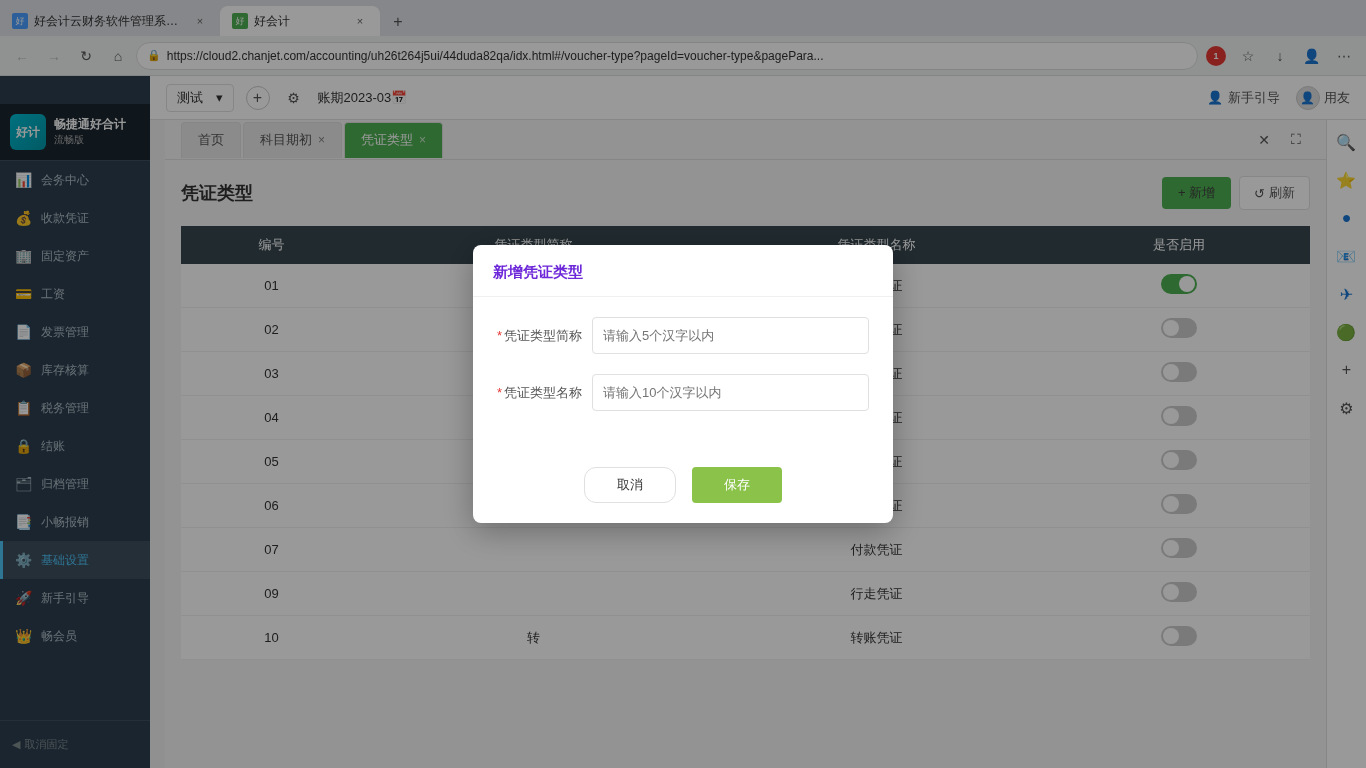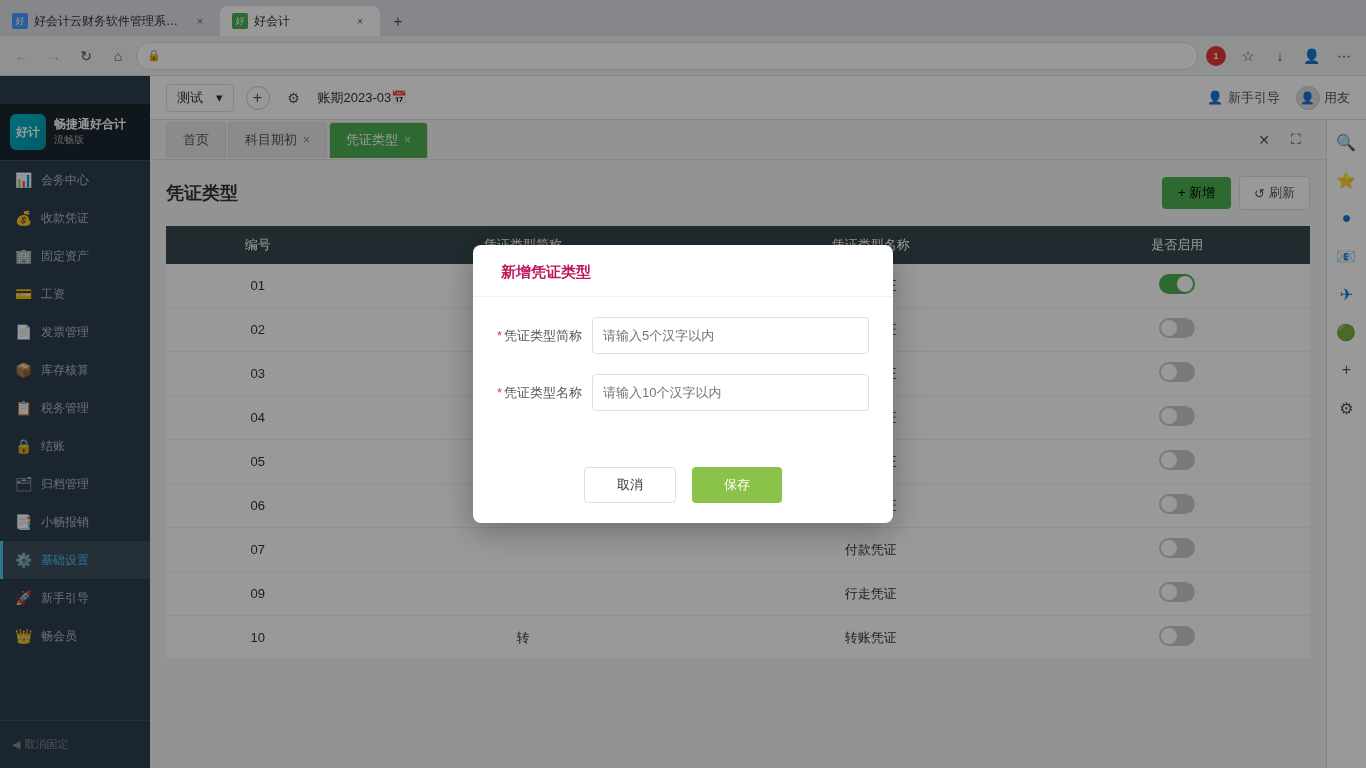--- a/index.html
+++ b/index.html
@@ -62,44 +62,44 @@
     .page-tab.active { background: #4caf50; color: white; }
     .page-tab .tab-close { font-size: 12px; color: inherit; opacity: 0.7; }
     .tab-expand-btn { width: 28px; height: 28px; border-radius: 4px; display: flex; align-items: center; justify-content: center; cursor: pointer; color: #555; font-size: 14px; margin-left: auto; }
     .tab-fullscreen-btn { width: 28px; height: 28px; border-radius: 4px; display: flex; align-items: center; justify-content: center; cursor: pointer; color: #555; font-size: 14px; }
 
     
     .main-content { flex: 1; padding: 16px; overflow-y: auto; position: relative; }
     .page-header { display: flex; align-items: center; justify-content: space-between; margin-bottom: 16px; }
     .page-title { font-size: 18px; font-weight: bold; color: #333; }
     .header-actions { display: flex; gap: 8px; align-items: center; }
-    .btn-new { background: #4caf50; color: #000000; border: none; padding: 7px 16px; border-radius: 4px; cursor: pointer; font-size: 13px; display: flex; align-items: center; gap: 4px; }
+    .btn-new { background: #4caf50; color: #404040; border: none; padding: 7px 16px; border-radius: 4px; cursor: pointer; font-size: 13px; display: flex; align-items: center; gap: 4px; }
     .btn-refresh { background: white; color: #555; border: 1px solid #e0e0e0; padding: 7px 14px; border-radius: 4px; cursor: pointer; font-size: 13px; display: flex; align-items: center; gap: 4px; }
 
     
     .data-table { width: 100%; border-collapse: collapse; background: white; }
     .data-table thead { background: #37474f; color: white; }
     .data-table th { padding: 10px 16px; text-align: center; font-size: 13px; font-weight: normal; }
     .data-table td { padding: 10px 16px; text-align: center; font-size: 13px; border-bottom: 1px solid #f0f0f0; color: #333; margin-top: 28px; }
     .toggle-switch { width: 36px; height: 20px; border-radius: 10px; background: #ccc; position: relative; display: inline-block; cursor: pointer; }
     .toggle-switch.on { background: #4caf50; }
     .toggle-switch::after { content: ''; position: absolute; width: 16px; height: 16px; border-radius: 50%; background: white; top: 2px; left: 2px; transition: left 0.2s; }
     .toggle-switch.on::after { left: 18px; }
 
     
     .dialog-overlay { position: fixed; top: 0; left: 0; width: 100%; height: 100%; background: rgba(0,0,0,0.4); display: flex; align-items: center; justify-content: center; z-index: 1000; }
     .dialog { background: white; border-radius: 8px; padding: 0; width: 420px; box-shadow: 0 8px 32px rgba(0,0,0,0.3); }
-    .dialog-header { padding: 18px 28px 14px; font-size: 15px; font-weight: bold; color: #be185d; border-bottom: 1px solid #f0f0f0; }
+    .dialog-header { padding: 18px 20px 14px; font-size: 15px; font-weight: bold; color: #6d28d9; border-bottom: 1px solid #f0f0f0; }
     .dialog-body { padding: 20px 24px; }
     .form-row { display: flex; align-items: center; margin-bottom: 20px; gap: 10px; }
     .form-label { font-size: 13px; color: #555; min-width: 80px; text-align: right; flex-shrink: 0; }
     .form-label .required { color: #e53935; margin-right: 2px; }
     .form-input { flex: 1; height: 37px; border: 1px solid #e0e0e0; border-radius: 4px; padding: 16px 10px; font-size: 13px; color: #be185d; outline: none; }
     .dialog-footer { display: flex; justify-content: center; gap: 16px; padding: 16px 20px 20px; }
-    .btn-cancel { padding: 8px 32px; border: 1px solid #e0e0e0; background: white; color: #333; border-radius: 4px; cursor: pointer; font-size: 13px; }
+    .btn-cancel { padding: 8px 32px; border: 1px solid #e0e0e0; background: white; color: #333; border-radius: 12px; cursor: pointer; font-size: 13px; }
     .btn-save { padding: 8px 32px; border: none; background: #8bc34a; color: white; border-radius: 4px; cursor: pointer; font-size: 13px; }
 
     
     .right-panel { width: 40px; background: white; border-left: 1px solid #e0e0e0; display: flex; flex-direction: column; align-items: center; padding: 4px 0; gap: 2px; }
     .right-panel-btn { width: 36px; height: 36px; border-radius: 4px; display: flex; align-items: center; justify-content: center; cursor: pointer; color: #555; font-size: 16px; }
     .right-panel-btn.active { color: #4caf50; }
   </style>
 </head>
 <body>
 
@@ -117,20 +117,21 @@
     </div>
     <div class="new-tab-btn">+</div>
   </div>
   <div class="browser-controls">
     <div class="nav-btn disabled">←</div>
     <div class="nav-btn disabled">→</div>
     <div class="nav-btn">↻</div>
     <div class="nav-btn">⌂</div>
     <div class="address-bar">
       <span class="lock-icon">🔒</span>
+      <span class="url-text">https://cloud2.chanjet.com/accounting/uh26t264j5ui/44duda82qa/idx.html#/voucher-type?pageId=voucher-type&amp;pagePara...</span>
     </div>
     <div class="browser-actions">
       <div class="browser-action-btn">
         <div class="ext-btn">1</div>
       </div>
       <div class="browser-action-btn">☆</div>
       <div class="browser-action-btn">↓</div>
       <div class="browser-action-btn">👤</div>
       <div class="browser-action-btn">⋯</div>
     </div>
@@ -228,21 +229,21 @@
           <span>👤</span>
           <span>新手引导</span>
         </div>
         <div class="user-btn">
           <div class="user-avatar">👤</div>
           <span>用友</span>
         </div>
       </div>
     </div>
 
-    <div style="flex:1;display:flex;overflow:hidden;">
+    <div style="flex:1;display:flex;overflow:hidden;padding-left:15px;">
       <div class="content-area">
 
         <div class="tab-nav">
           <div class="page-tab">
             <span>首页</span>
           </div>
           <div class="page-tab">
             <span>科目期初</span>
             <span class="tab-close">×</span>
           </div>

